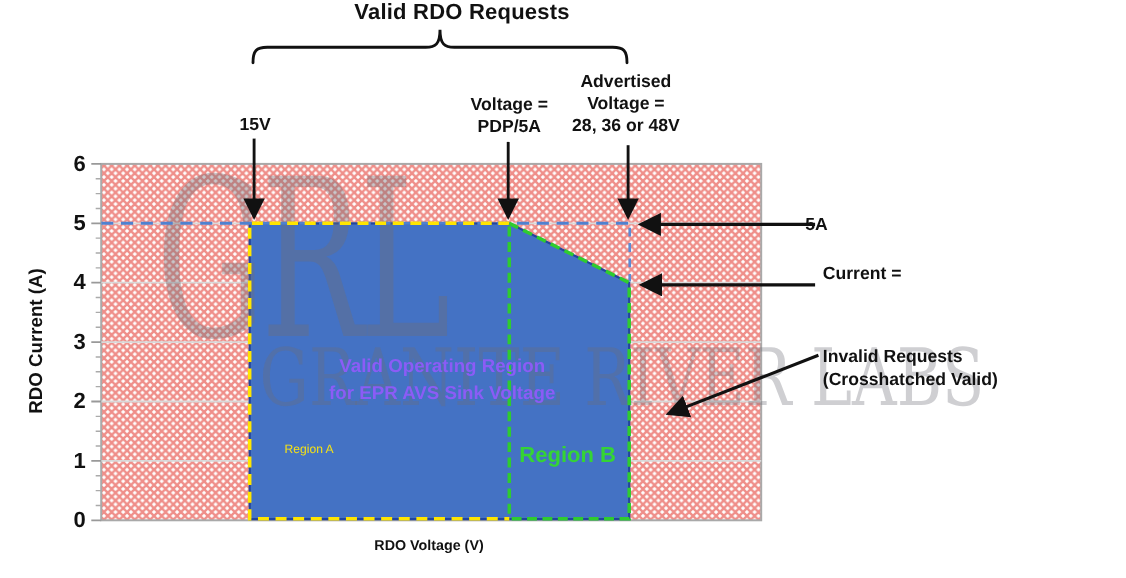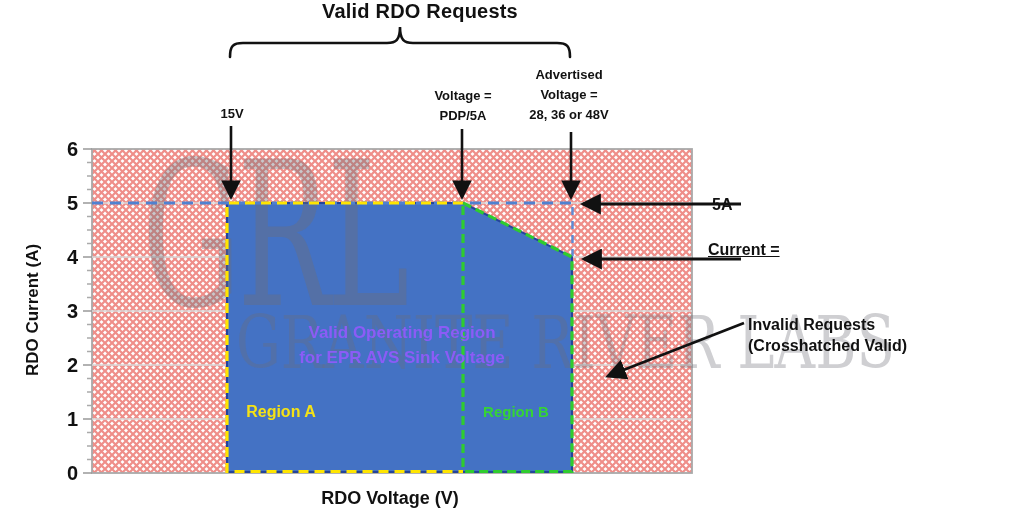--- a/index.html
+++ b/index.html
@@ -4,31 +4,31 @@
 <style>
   html,body{margin:0;padding:0;background:#ffffff;}
   .stage{
     position:relative;width:1024px;height:525px;background:#ffffff;overflow:hidden;
     font-family:"Liberation Sans", sans-serif;color:#111111;
   }
   .stage svg{position:absolute;left:0;top:0;}
   .lbl{position:absolute;white-space:nowrap;color:#111111;}
   .center{text-align:center;}
   .title{font-size:20px;font-weight:bold;letter-spacing:0.2px;}
-  .callout{font-size:13px;font-weight:bold;line-height:20px;}
+  .callout{font-size:16px;font-weight:bold;line-height:20px;}
   .rightlbl{font-size:16px;font-weight:bold;line-height:21px;}
   .ytick{font-size:20px;font-weight:bold;width:34px;text-align:right;line-height:20px;}
   .axis-title-y{
     position:absolute;left:-47px;top:300px;width:160px;height:20px;text-align:center;
     font-size:17px;font-weight:bold;transform:rotate(-90deg);
   }
-  .axis-title-x{font-size:18px;font-weight:bold;}
+  .axis-title-x{font-size:13px;font-weight:bold;}
   .region-main{font-size:17px;font-weight:bold;color:#8b5cf6;line-height:25px;}
-  .region-a{font-size:16px;font-weight:bold;color:#f5e215;}
-  .region-b{font-size:15px;font-weight:bold;color:#35d435;}
+  .region-a{font-size:11px;font-weight:normal;color:#f5e215;}
+  .region-b{font-size:20px;font-weight:bold;color:#35d435;}
 </style>
 </head>
 <body>
 
 <div class="stage">
 
   <svg width="1024" height="525" viewBox="0 0 1024 525">
     <defs>
       <pattern id="xh" width="7" height="7" patternUnits="userSpaceOnUse">
         <rect width="7" height="7" fill="#ffffff"></rect>
@@ -74,22 +74,22 @@
   <div class="lbl callout center" style="left:403px;top:86px;width:120px;">
     <div>Voltage =</div>
     <div>PDP/5A</div>
   </div>
   <div class="lbl callout center" style="left:499px;top:65px;width:140px;">
     <div>Advertised</div>
     <div>Voltage =</div>
     <div>28, 36 or 48V</div>
   </div>
 
-  <div class="lbl rightlbl" style="left:712px;top:194px;">5A</div>
-  <div class="lbl rightlbl" style="left:708px;top:239px;text-decoration:underline;">
+  <div class="lbl rightlbl" style="left:732px;top:194px;">5A</div>
+  <div class="lbl rightlbl" style="left:748px;top:239px;">
     <div>Current =</div>
   </div>
   <div class="lbl rightlbl" style="left:748px;top:314px;">
     <div>Invalid Requests</div>
     <div>(Crosshatched Valid)</div>
   </div>
 
   <div class="lbl region-main center" style="left:252px;top:320px;width:300px;">
     <div>Valid Operating Region</div>
     <div>for EPR AVS Sink Voltage</div>

